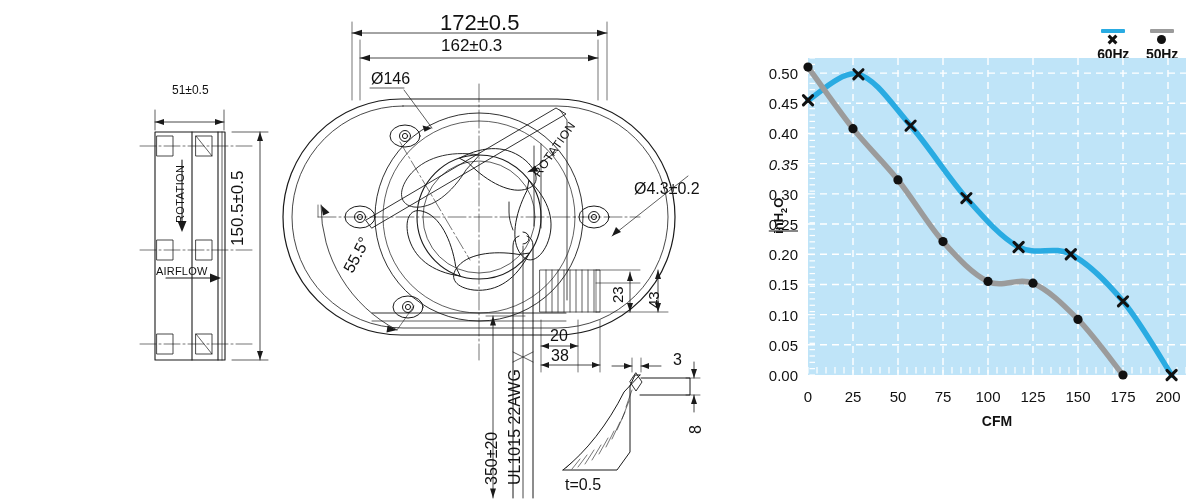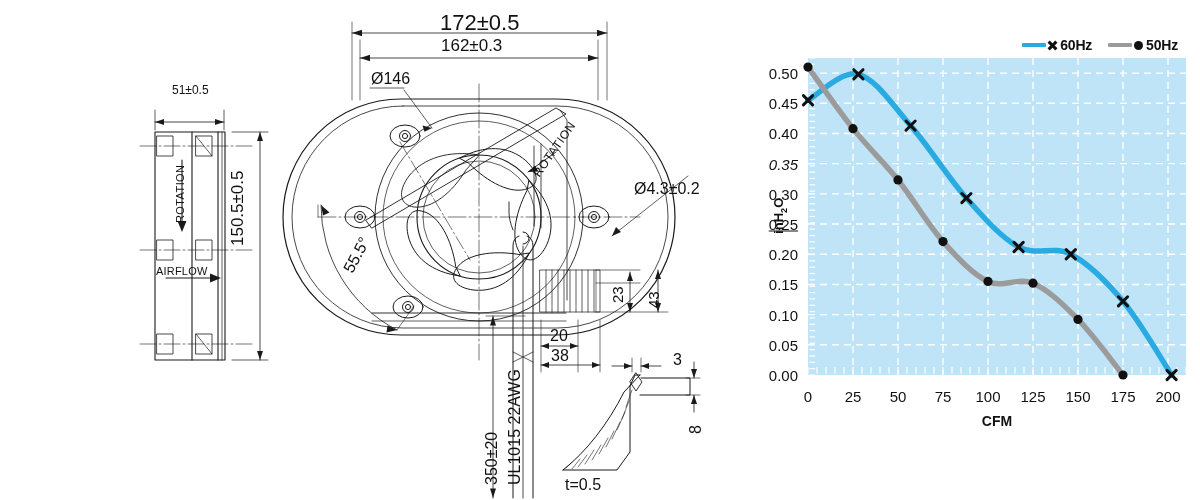--- a/index.html
+++ b/index.html
@@ -12,21 +12,21 @@
 
   
   #dwg{position:absolute;left:0;top:0;width:740px;height:500px;}
 
   
   #chart{position:absolute;left:740px;top:0;width:460px;height:500px;}
   #legend{position:absolute;left:0;top:34px;width:460px;height:22px;
           display:flex;justify-content:flex-end;align-items:center;
           gap:16px;padding-right:22px;box-sizing:border-box;}
   .lg{display:flex;align-items:center;gap:1px;font-size:14px;font-weight:bold;
-      color:#111;letter-spacing:-.2px;}
+      color:#111;letter-spacing:-.2px;flex-direction:column;}
   .lg .dash{display:block;width:24px;height:4px;border-radius:1px;}
   .lg .mk{width:11px;height:11px;position:relative;display:block;}
   .lg .mk.x::before,.lg .mk.x::after{content:"";position:absolute;left:50%;top:50%;
       width:11px;height:3px;background:#111;transform-origin:50% 50%;margin:-1.5px 0 0 -5.5px;}
   .lg .mk.x::before{transform:rotate(45deg);} .lg .mk.x::after{transform:rotate(-45deg);}
   .lg .mk.dot::before{content:"";position:absolute;left:50%;top:50%;width:9px;height:9px;
       margin:-4.5px 0 0 -4.5px;border-radius:50%;background:#111;}
   .lg span.t{margin-left:1px;}
 
   #plotwrap{position:absolute;left:0;top:0;width:460px;height:500px;}

